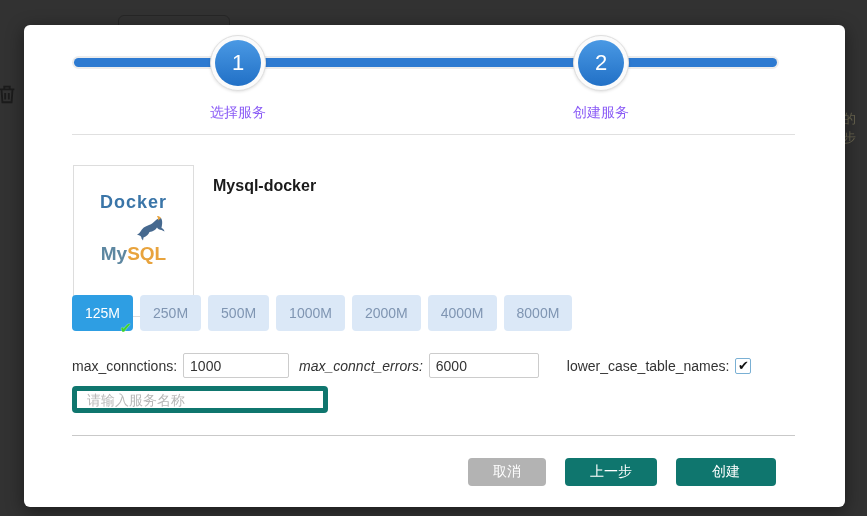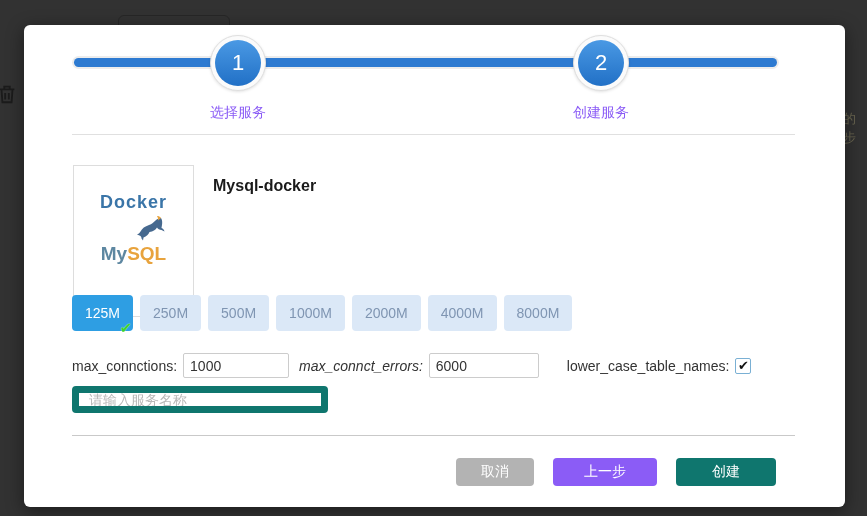--- a/index.html
+++ b/index.html
@@ -119,41 +119,41 @@
   .ml-26 { margin-left:10px;font-style:italic; }
   .ml-28 { margin-left:28px; }
   .checkbox {
     width:16px; height:16px; margin-left:6px;
     border:1px solid #7ab0d4; background:#ffffff; border-radius:2px;
     display:flex; align-items:center; justify-content:center;
     font-size:13px; font-weight:bold; color:#111111; cursor:pointer;
   }
   .name-input {
     position:absolute; left:48px; top:361px; width:256px; height:27px;
-    border:7px solid #0f766e; border-radius:4px;
+    border:5px solid #0f766e; border-radius:4px;
     font-size:14px; color:#333333; padding:0 10px; font-family:inherit;
   }
   .name-input::placeholder { color:#b9b9b9; }
 
   .divider-bottom {
     position:absolute; left:48px; top:410px; width:723px; height:1px;
     background:#c9c9c9;
   }
 
   
   .footer {
     position:absolute; top:433px; right:69px;
     display:flex; gap:19px;
   }
   .btn {
     height:28px; border:none; border-radius:4px;
     color:#ffffff; font-size:14px; font-family:inherit; cursor:pointer;
   }
   .btn-cancel { width:78px; background:#b3b3b3; }
-  .btn-prev   { width:104px; background:#8b5cf6; }
+  .btn-prev   { width:92px; background:#0f766e; }
   .btn-create { width:100px; background:#0f766e; }
 </style>
 </head>
 <body>
 
 <div class="bg-faint-rect"></div>
 <div class="bg-trash">
   <svg width="22" height="22" viewBox="0 0 24 24" fill="none" stroke="currentColor" stroke-width="2">
     <path d="M4 7h16M9 7V4h6v3M6 7l1 14h10l1-14M10 11v7M14 11v7"></path>
   </svg>

